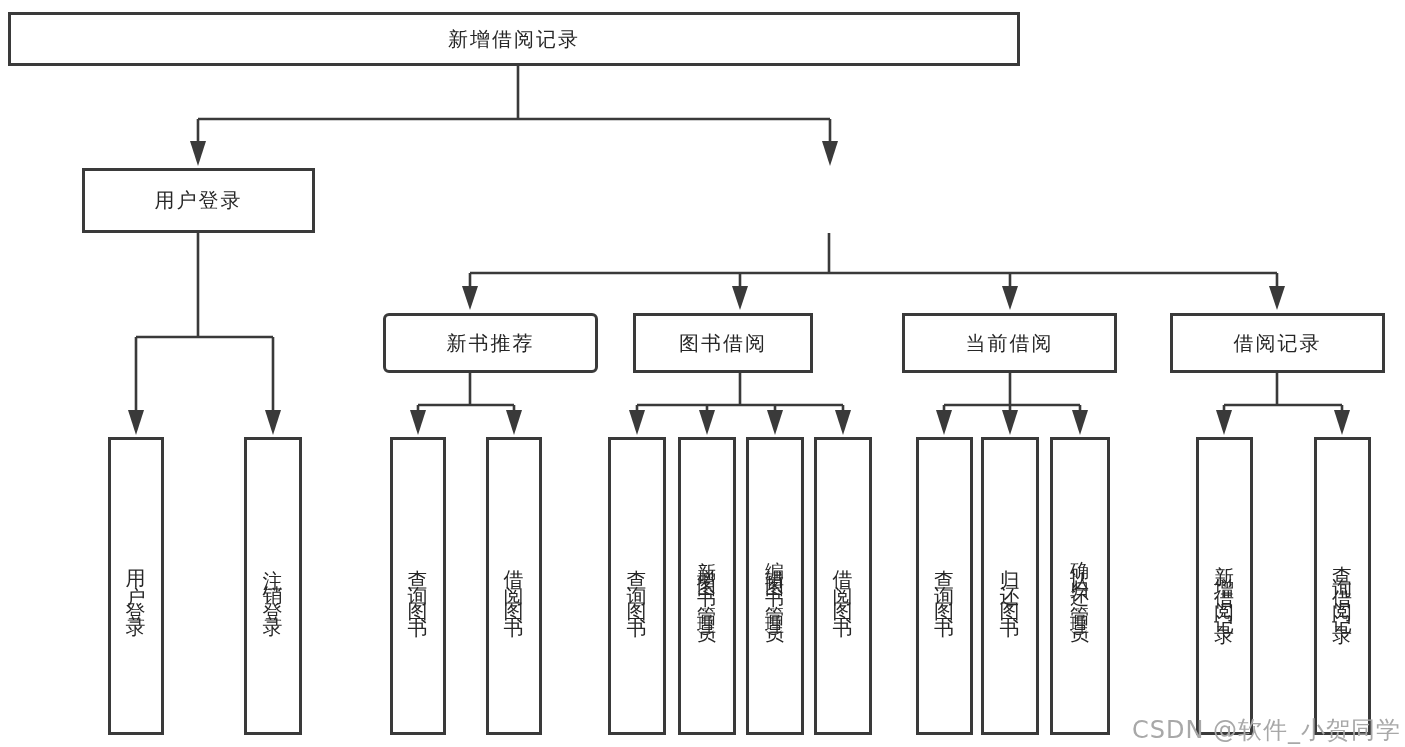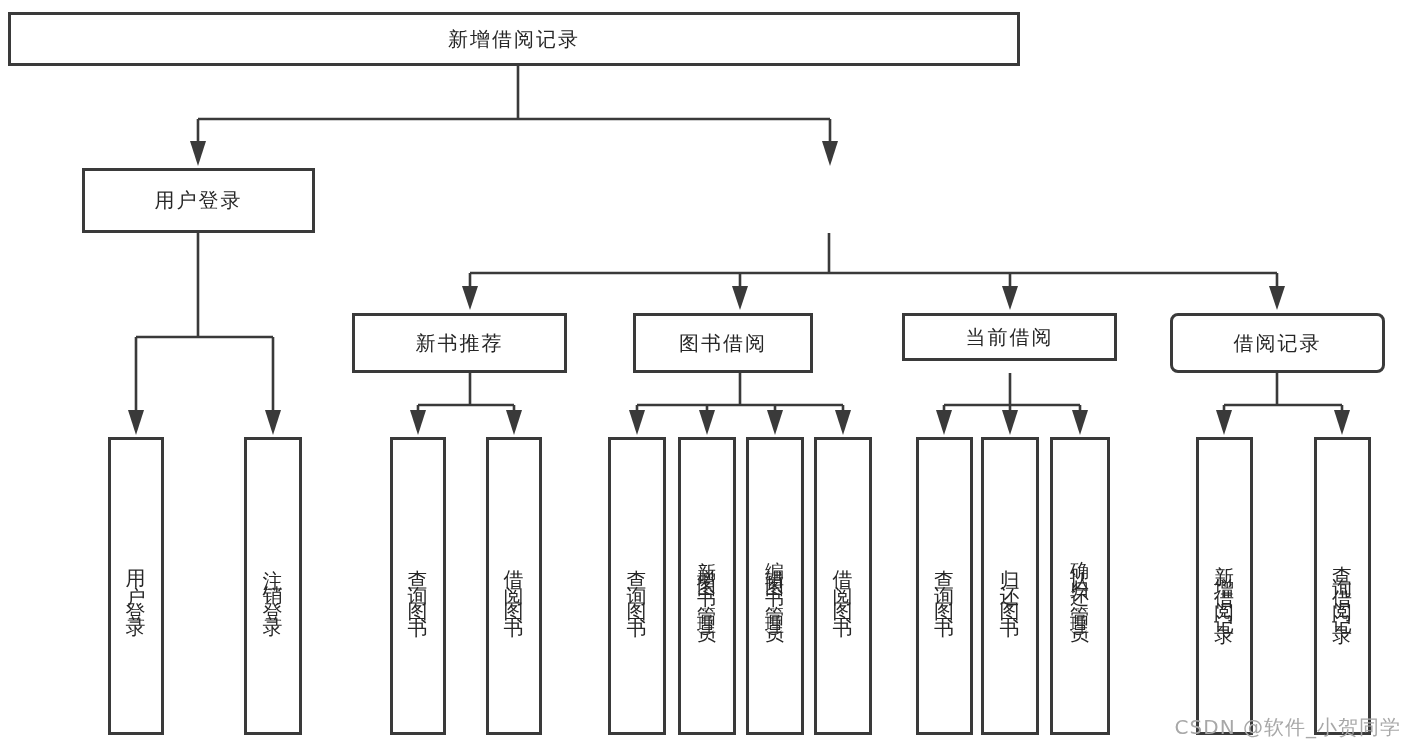--- a/index.html
+++ b/index.html
@@ -27,21 +27,21 @@
     text-orientation:mixed;
     line-height:1;
     font-size:20px;
     letter-spacing:16px;
   }
   .v.sp6 .vt{letter-spacing:12px;}
   .v.sp9 .vt{letter-spacing:9px;font-size:19px;}
   .watermark{
     position:absolute;
     right:4px;top:714px;
-    font-size:20px;
+    font-size:24px;
     color:#a8a8a8;
     letter-spacing:1px;
     z-index:3;
     white-space:nowrap;
   }
 </style>
 </head>
 <body>
 
 <div id="canvas">
@@ -83,30 +83,30 @@
   </svg>
 
   <div class="box h root" style="left:8px;top:12px;width:1012px;height:54px;">
     <span>新增借阅记录</span>
   </div>
 
   <div class="box h" style="left:82px;top:168px;width:233px;height:65px;">
     <span>用户登录</span>
   </div>
 
-  <div class="box h" style="left:352px;top:313px;width:215px;height:60px;">
+  <div class="box h" style="left:383px;top:313px;width:215px;height:60px;border-radius:6px;">
     <span>新书推荐</span>
   </div>
   <div class="box h" style="left:633px;top:313px;width:180px;height:60px;">
     <span>图书借阅</span>
   </div>
-  <div class="box h" style="left:902px;top:313px;width:215px;height:48px;">
+  <div class="box h" style="left:902px;top:313px;width:215px;height:60px;">
     <span>当前借阅</span>
   </div>
-  <div class="box h" style="left:1170px;top:313px;width:215px;height:60px;border-radius:8px;">
+  <div class="box h" style="left:1170px;top:313px;width:215px;height:60px;">
     <span>借阅记录</span>
   </div>
 
   <div class="box v" style="left:108px;top:437px;width:56px;height:298px;">
     <span class="vt">用户登录</span>
   </div>
   <div class="box v" style="left:244px;top:437px;width:58px;height:298px;">
     <span class="vt">注销登录</span>
   </div>
 

